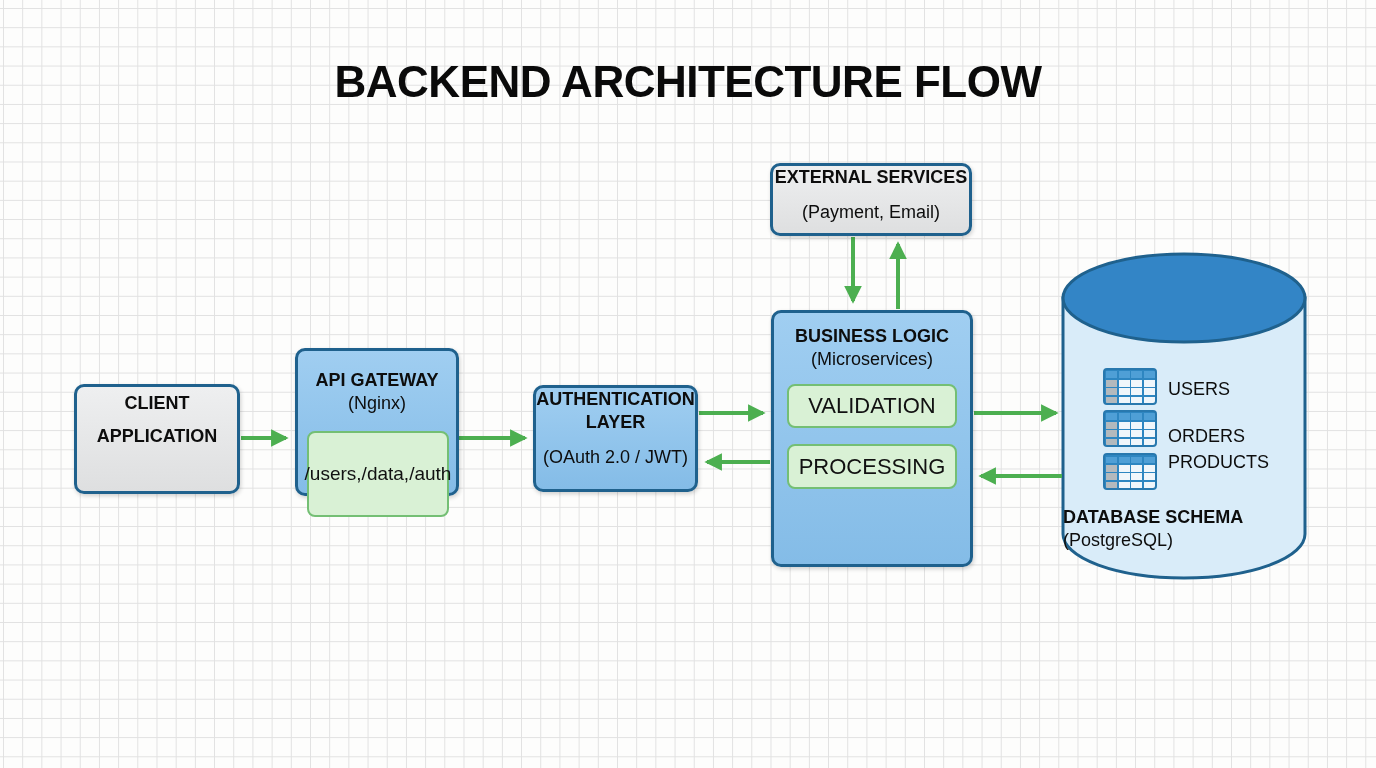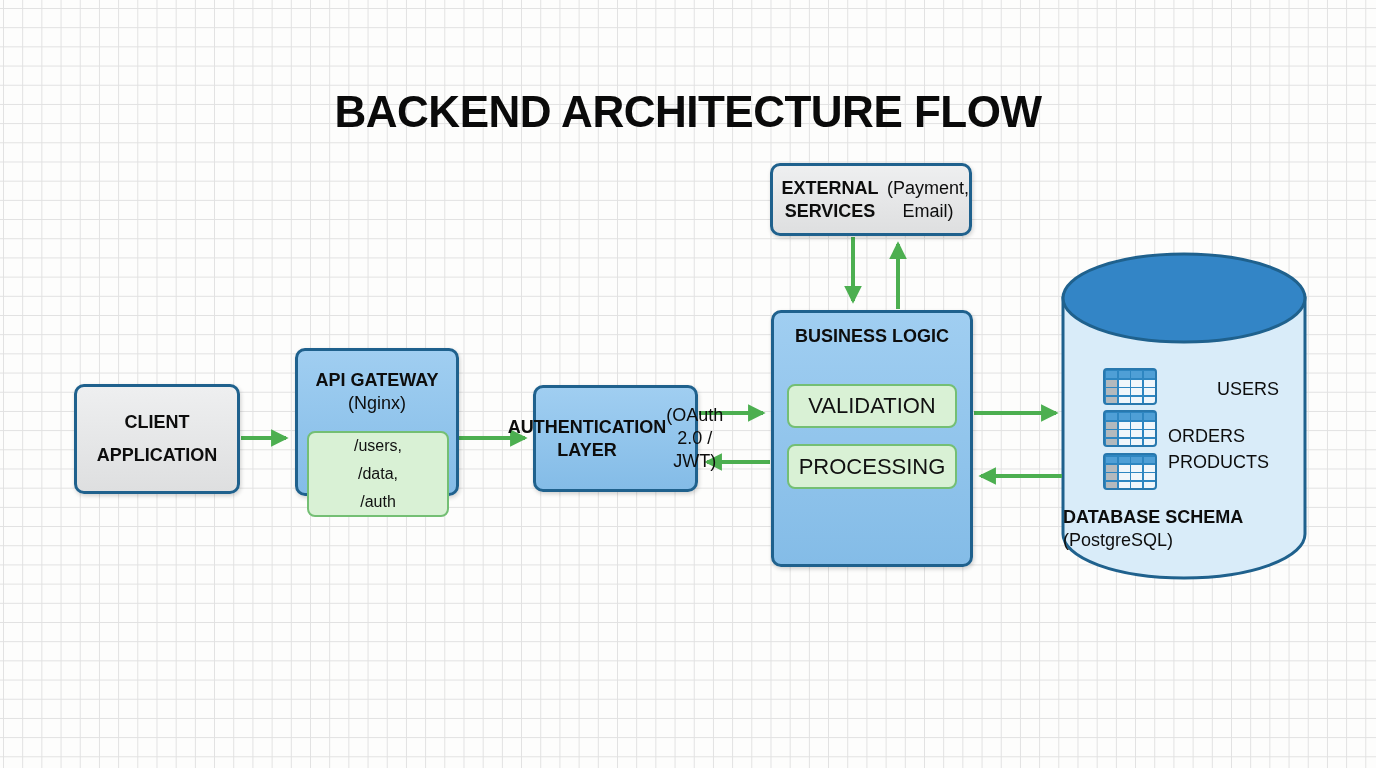--- a/index.html
+++ b/index.html
@@ -8,38 +8,38 @@
     font-family:"Liberation Sans",sans-serif;color:#0d0d0d;
     background-color:#fdfdfc;
     background-image:
       linear-gradient(to right,#e1e1e1 1px,transparent 1px),
       linear-gradient(to bottom,#e1e1e1 1px,transparent 1px);
     background-size:19.2px 19.2px;
     background-position:3px 8px;
   }
   .diagram-title{
     position:absolute;top:57px;left:0;right:0;text-align:center;
-    font-size:44px;font-weight:bold;letter-spacing:-.5px;color:#0a0a0a;margin-top:30px;
+    font-size:44px;font-weight:bold;letter-spacing:-.5px;color:#0a0a0a;
   }
   svg.layer{position:absolute;left:0;top:0;pointer-events:none;}
   .node{
     position:absolute;box-sizing:border-box;border:3px solid #1f618d;border-radius:10px;
     text-align:center;box-shadow:1px 2px 4px rgba(0,0,0,.18);
   }
   .node.blue{background:linear-gradient(180deg,#a0cef1,#84bce7);}
   .node.gray{background:linear-gradient(180deg,#eeeff0,#dedfe0);}
   .node-title{font-size:18px;font-weight:bold;line-height:23px;}
   .node-sub{font-size:18px;line-height:23px;}
-  .vcenter{display:flex;align-items:center;justify-content:center;}
+  .vcenter{display:flex;flex-direction:column;align-items:center;justify-content:flex-start;gap:12px;}
   .chip{
     position:absolute;box-sizing:border-box;background:#d9f1d5;border:2px solid #74bf74;
     border-radius:8px;display:flex;align-items:center;justify-content:center;
     font-size:22px;color:#111;
   }
-  .routes-chip{flex-direction:column;line-height:28px;font-size:16px;}
+  .routes-chip{flex-direction:row;line-height:28px;font-size:19px;}
   .db-label{position:absolute;font-size:18px;white-space:nowrap;}
   .db-caption{position:absolute;text-align:left;width:242px;}
   .tbl-icon{
     position:absolute;width:54px;height:37px;box-sizing:border-box;
     border:2px solid #2878ae;border-radius:4px;
     background-image:
       repeating-linear-gradient(to right,#2e86c1 0 1.5px,transparent 1.5px 12.4px),
       repeating-linear-gradient(to bottom,#2e86c1 0 1.5px,transparent 1.5px 8.4px),
       linear-gradient(to bottom,#4f9fd6 0 9px,transparent 9px),
       linear-gradient(to right,#b3b9bd 0 13px,transparent 13px);
@@ -89,33 +89,34 @@
     </div>
   </div>
 
   <div class="node blue vcenter" style="left:533px;top:385px;width:165px;height:107px;padding:0 2px;">
     <div class="node-title">AUTHENTICATION LAYER</div>
     <div class="node-sub">(OAuth 2.0 / JWT)</div>
   </div>
 
   <div class="node blue" style="left:771px;top:310px;width:202px;height:257px;">
     <div class="node-title" style="margin-top:12px;">BUSINESS LOGIC</div>
+    <div class="node-sub">(Microservices)</div>
     <div class="chip" style="left:13px;top:71px;width:170px;height:44px;">VALIDATION</div>
     <div class="chip" style="left:13px;top:131px;width:170px;height:45px;">PROCESSING</div>
   </div>
 
   <div class="node gray vcenter" style="left:770px;top:163px;width:202px;height:73px;">
     <div class="node-title">EXTERNAL SERVICES</div>
     <div class="node-sub">(Payment, Email)</div>
   </div>
 
   <div class="tbl-icon" style="left:1103px;top:368px;"></div>
   <div class="tbl-icon" style="left:1103px;top:410px;"></div>
   <div class="tbl-icon" style="left:1103px;top:453px;"></div>
 
-  <div class="db-label" style="left:1217px;top:379px;">USERS</div>
+  <div class="db-label" style="left:1168px;top:379px;">USERS</div>
   <div class="db-label" style="left:1168px;top:426px;">ORDERS</div>
   <div class="db-label" style="left:1168px;top:452px;">PRODUCTS</div>
 
   <div class="db-caption node-title" style="left:1063px;top:506px;">DATABASE SCHEMA</div>
   <div class="db-caption node-sub" style="left:1063px;top:529px;">(PostgreSQL)</div>
 
 </div>
 
 </body></html>

